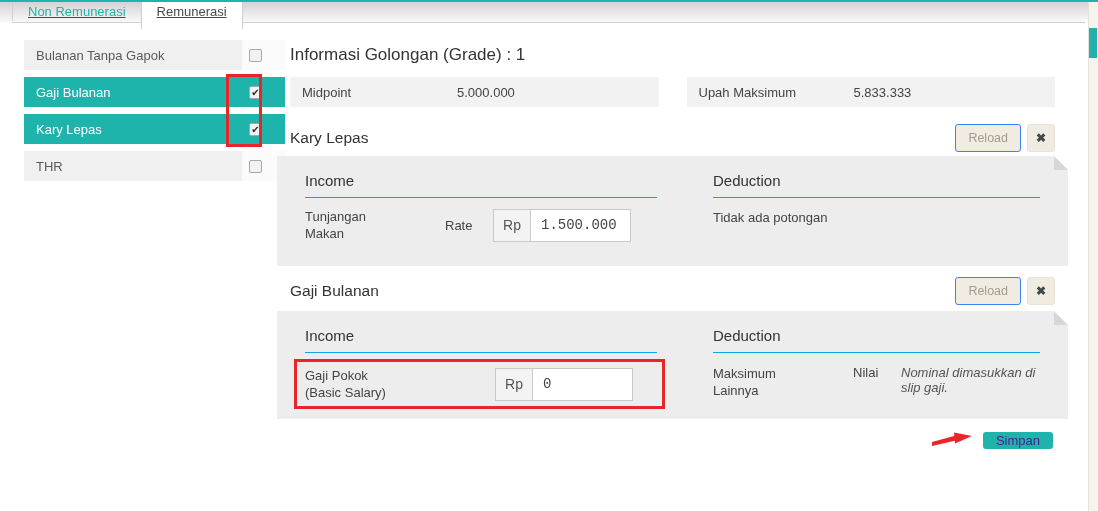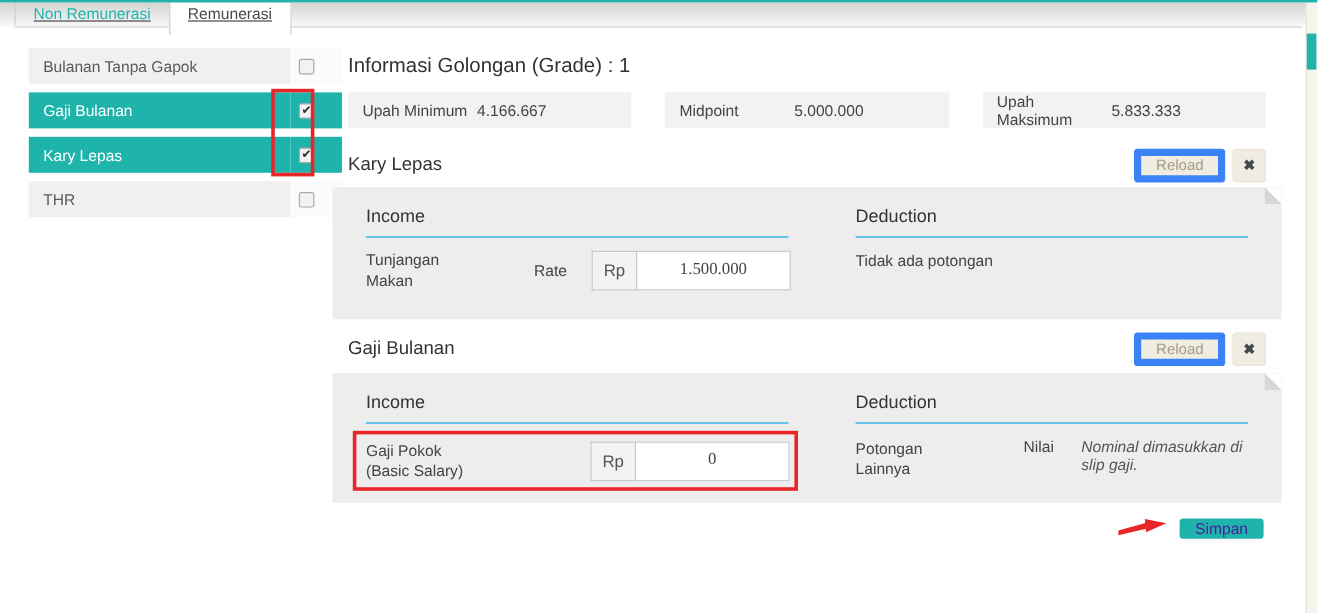--- a/index.html
+++ b/index.html
@@ -51,21 +51,21 @@
   .info-box { flex:1; background:#f2f2f2; height:30px; display:flex; align-items:center; padding:0 12px; font-size:13px; color:#444; }
   .info-label { width:45%; }
   .grup-gaji { margin:27px 0 0 13px; font-size:14px; color:#333; }
   .req-mark { color:#b22222; margin-right:3px; }
 
   .sec-head { display:flex; align-items:center; margin:17px 13px 0 13px; height:28px; }
   .sec-head.second { margin-top:11px; }
   .sec-title { font-size:15.5px; color:#333; }
   .sec-buttons { margin-left:auto; display:flex; gap:6px; }
   .btn-reload {
-    background:#f1ece2; border:6px solid #3b82f6; border-radius:3px; color:#a49b8c;
+    background:#f1ece2; border:1px solid #3b82f6; border-radius:3px; color:#a49b8c;
     font-size:12.5px; padding:0 12px; height:28px; cursor:pointer; font-family:inherit;
   }
   .btn-x {
     background:#f1ece2; border:1px solid #eae3d6; border-radius:3px; color:#43484d;
     font-size:12px; font-weight:bold; width:28px; height:28px; cursor:pointer; text-align:center; font-family:inherit;
   }
 
   .panel { position:relative; background:#ededed; margin-top:4px; display:flex; }
   .panel::after {
     content:""; position:absolute; top:0; right:0; width:0; height:0;
@@ -83,22 +83,22 @@
   .inc-row { display:flex; align-items:center; margin-top:10px; }
   .inc-label { width:140px; font-size:13px; color:#444; line-height:17px; }
   .inc-label.wide { width:190px; }
   .rate-label { width:48px; font-size:13px; color:#444; }
   .input-group { display:flex; height:33px; }
   .addon {
     width:37px; background:#f3f3f3; border:1px solid #c9c9c9; border-right:none;
     display:flex; align-items:center; justify-content:center; font-size:14px; color:#555;
   }
   .amount-input {
-    width:129px; border:1px solid #c9c9c9; background:#fff; text-align:center;
-    font-size:14px; color:#444; padding:0 10px; font-family:Liberation Serif, serif; outline:none;
+    width:101px; border:1px solid #c9c9c9; background:#fff; text-align:left;
+    font-size:14px; color:#444; padding:0 10px; font-family:Liberation Mono, monospace; outline:none;
   }
   .inc-row.flagged {
     border:3px solid #e8262a; margin-left:-11px; margin-top:6px;
     padding:5px 4px 5px 8px; width:371px;
   }
 
   .ded-empty { margin-top:12px; font-size:13px; color:#444; }
   .ded-row { display:flex; margin-top:12px; }
   .ded-label { width:140px; font-size:13px; color:#444; line-height:17px; }
   .ded-value-label { width:48px; font-size:13px; color:#444; }
@@ -155,24 +155,20 @@
   </div>
 </div>
 
 <div class="anno-rect anno-sidebar"></div>
 
 <div class="main">
 
   <h1 class="grade-title">Informasi Golongan (Grade) : 1</h1>
 
   <div class="info-row">
-    <div class="info-box">
-      <span class="info-label">Upah Minimum</span>
-      <span class="info-value">4.166.667</span>
-    </div>
     <div class="info-box">
       <span class="info-label">Midpoint</span>
       <span class="info-value">5.000.000</span>
     </div>
     <div class="info-box">
       <span class="info-label">Upah Maksimum</span>
       <span class="info-value">5.833.333</span>
     </div>
   </div>
 
@@ -223,21 +219,21 @@
         <div class="input-group">
           <div class="addon">Rp</div>
           <input class="amount-input" type="text" value="0" style="">
         </div>
       </div>
     </div>
     <div class="col col-deduction">
       <div class="col-head">Deduction</div>
       <div class="ded-row">
         <div class="ded-label">
-          <div>Potongan</div>
+          <div>Maksimum</div>
           <div>Lainnya</div>
         </div>
         <div class="ded-value-label">Nilai</div>
         <div class="ded-note">Nominal dimasukkan di slip gaji.</div>
       </div>
     </div>
   </div>
 
   <div class="footer">
     <svg class="anno-arrow" width="44" height="18" viewBox="0 0 44 18">

